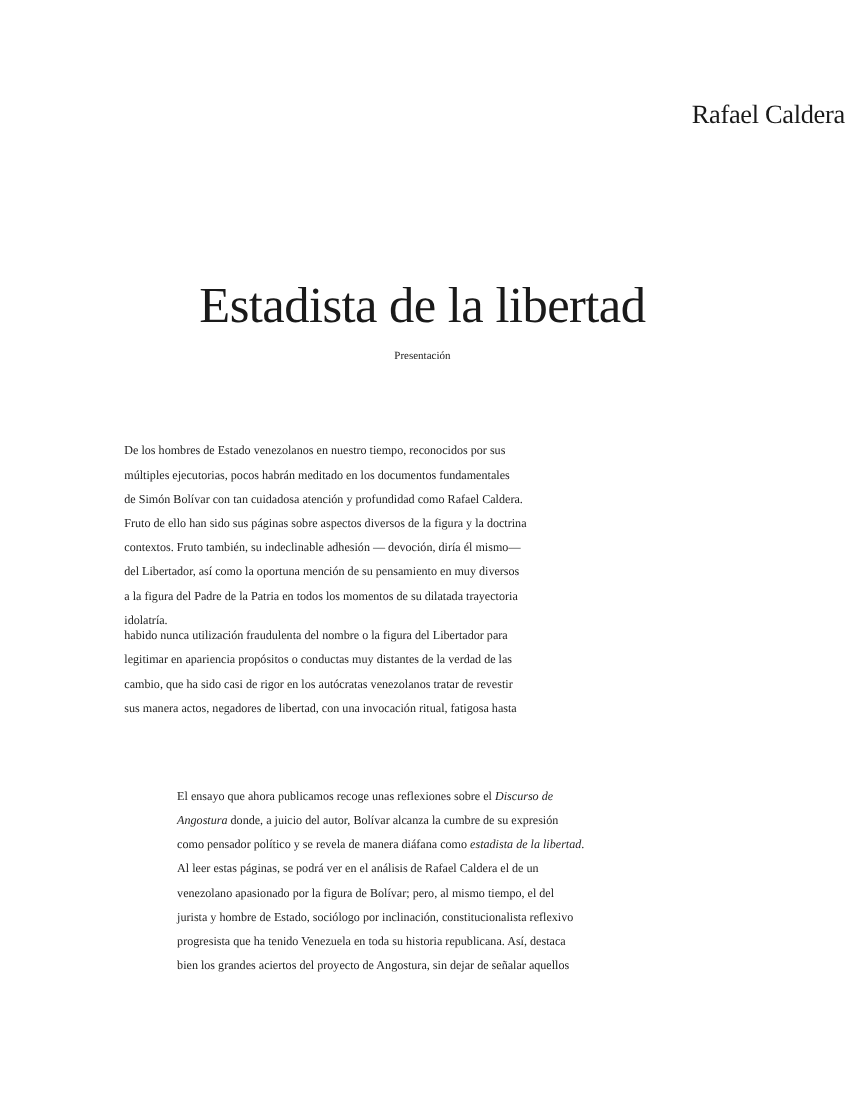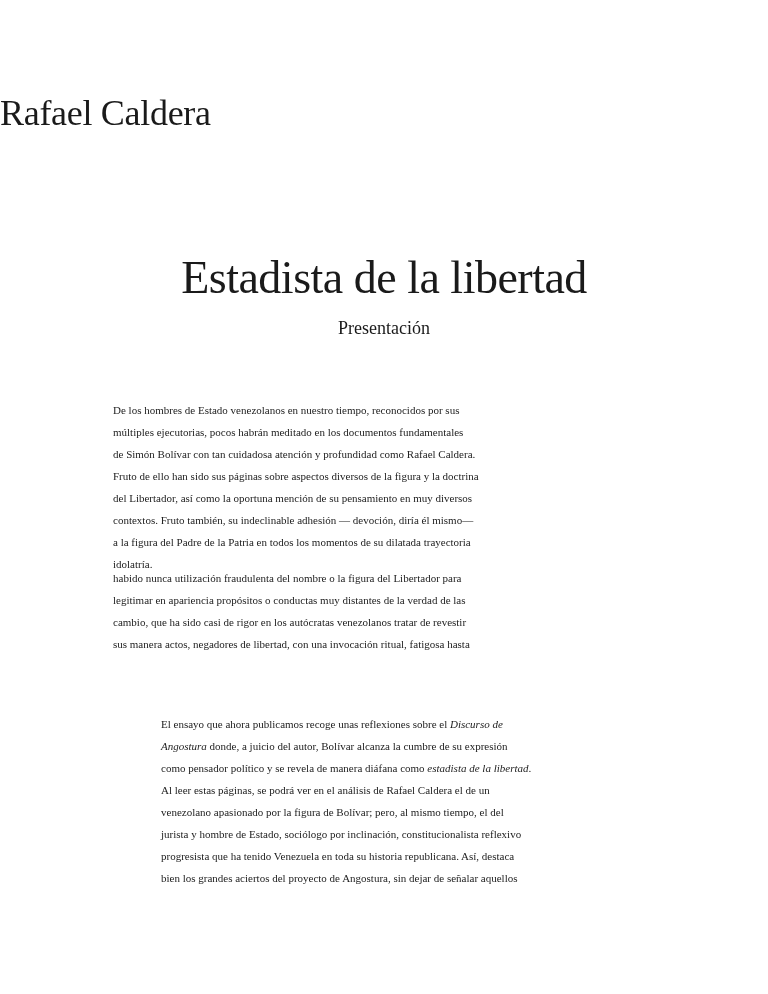--- a/index.html
+++ b/index.html
@@ -13,40 +13,40 @@
       position: relative;
       overflow: hidden;
       font-family: "Liberation Serif", "DejaVu Serif", serif;
       color: #1a1a1a;
     }
     .author {
       position: absolute;
       top: 92px;
       left: 0;
       width: 768px;
-      text-align: left;
-      font-size: 36px;
+      text-align: right;
+      font-size: 24px;
       letter-spacing: -0.3px;
     }
     .title {
       position: absolute;
       top: 251px;
       left: 0;
       width: 768px;
       text-align: center;
       font-size: 46px;
       letter-spacing: -0.5px;
     }
     .subtitle {
       position: absolute;
       top: 318px;
       left: 0;
       width: 768px;
       text-align: center;
-      font-size: 18px;
+      font-size: 10px;
     }
     .body-text {
       position: absolute;
       left: 113px;
       width: 600px;
       font-size: 11px;
       line-height: 22px;
       color: #222;
     }
     .body-text .line {
@@ -67,22 +67,22 @@
 
   <h1 class="title" style="margin:0;font-weight:normal;">Estadista de la libertad</h1>
 
   <div class="subtitle">Presentación</div>
 
   <div class="body-text" id="p1">
     <span class="line">De los hombres de Estado venezolanos en nuestro tiempo, reconocidos por sus</span>
     <span class="line">múltiples ejecutorias, pocos habrán meditado en los documentos fundamentales</span>
     <span class="line">de Simón Bolívar con tan cuidadosa atención y profundidad como Rafael Caldera.</span>
     <span class="line">Fruto de ello han sido sus páginas sobre aspectos diversos de la figura y la doctrina</span>
+    <span class="line">contextos. Fruto también, su indeclinable adhesión — devoción, diría él mismo—</span>
     <span class="line">del Libertador, así como la oportuna mención de su pensamiento en muy diversos</span>
-    <span class="line">contextos. Fruto también, su indeclinable adhesión — devoción, diría él mismo—</span>
     <span class="line">a la figura del Padre de la Patria en todos los momentos de su dilatada trayectoria</span>
     <span class="line">idolatría.</span>
   </div>
 
   <div class="body-text" id="p2">
     <span class="line">habido nunca utilización fraudulenta del nombre o la figura del Libertador para</span>
     <span class="line">legitimar en apariencia propósitos o conductas muy distantes de la verdad de las</span>
     <span class="line">cambio, que ha sido casi de rigor en los autócratas venezolanos tratar de revestir</span>
     <span class="line">sus manera actos, negadores de libertad, con una invocación ritual, fatigosa hasta</span>
   </div>

